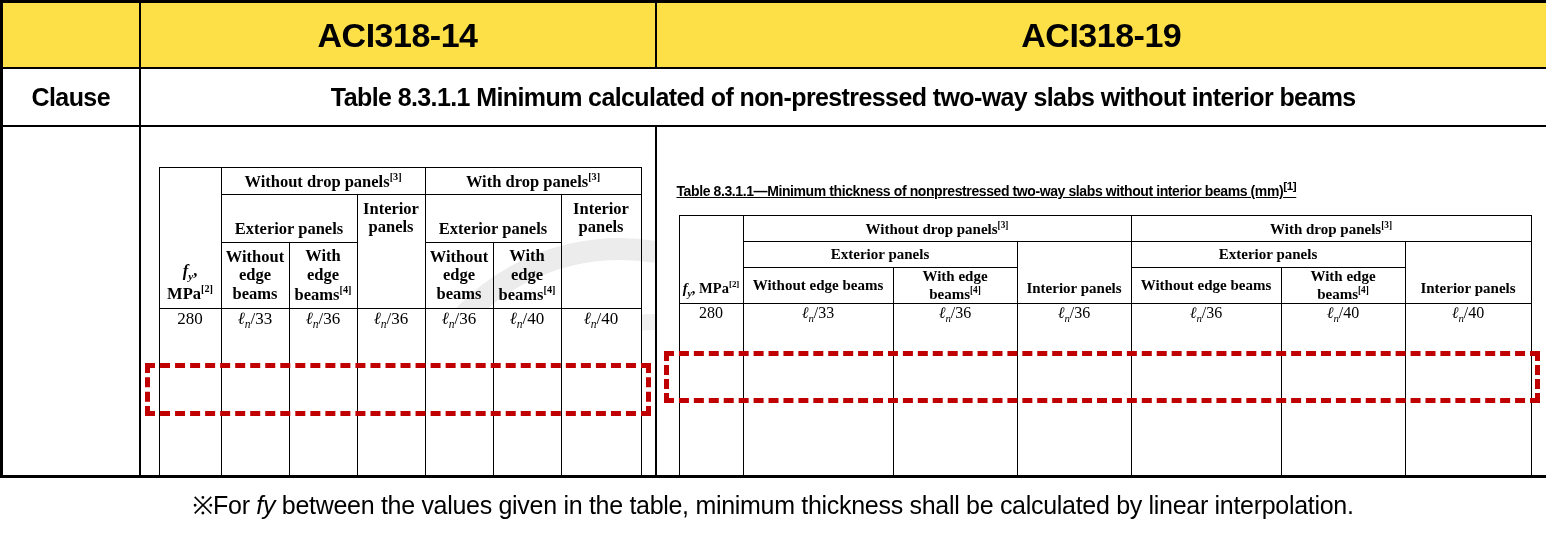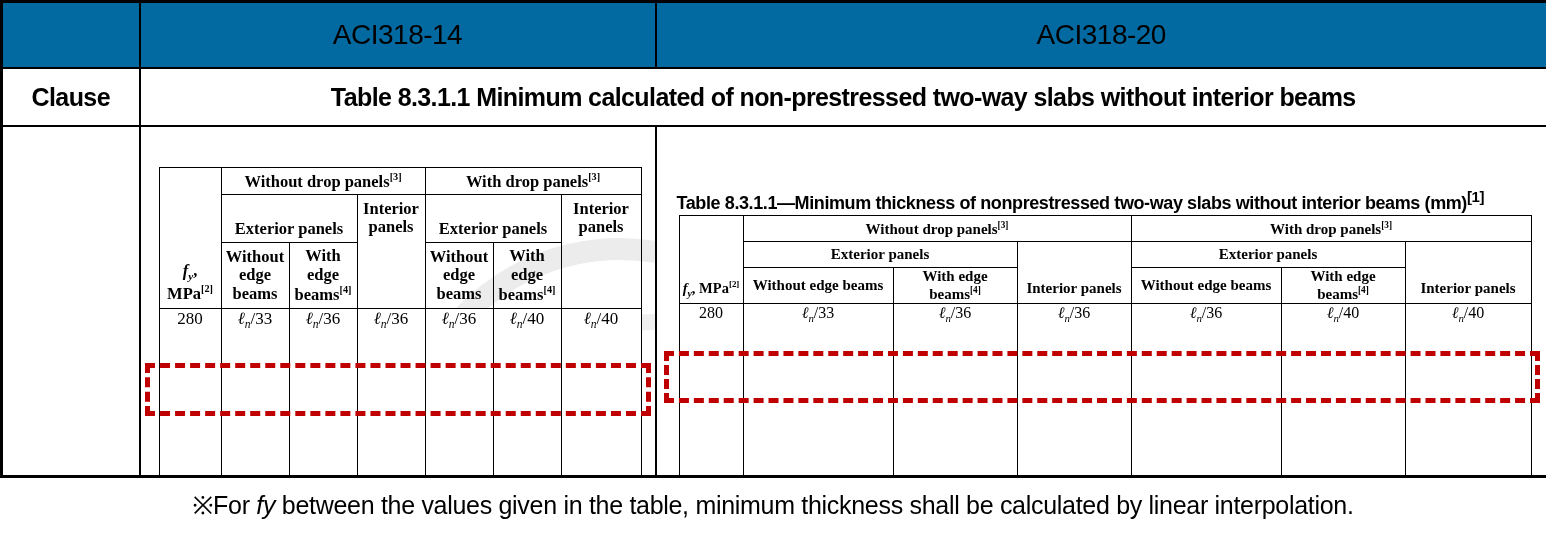--- a/index.html
+++ b/index.html
@@ -2,22 +2,22 @@
 <html><head>
 <meta charset="utf-8">
 <style>
   html,body{margin:0;padding:0;background:#ffffff;}
   body{width:1546px;height:544px;position:relative;font-family:"Liberation Sans",sans-serif;color:#000;overflow:hidden;}
 
   
   table.outer{border-collapse:collapse;position:absolute;top:0;left:0;width:1546px;table-layout:fixed;}
   .outer td{border:2px solid #000;padding:0;overflow:hidden;}
   table.outer{border:3px solid #000;}
-  tr.hdr td{height:64px;background:#0369a1;text-align:center;vertical-align:middle;
-            font-weight:normal;font-size:28px;letter-spacing:-0.5px;}
+  tr.hdr td{height:64px;background:#fde047;text-align:center;vertical-align:middle;
+            font-weight:bold;font-size:34px;letter-spacing:-0.5px;}
   tr.clause td{height:56px;text-align:center;vertical-align:middle;
             font-weight:bold;font-size:25px;letter-spacing:-0.6px;}
   tr.content td{height:348px;vertical-align:top;background:#fff;}
   .panel{position:relative;width:100%;height:348px;}
 
   
   .inner{border-collapse:collapse;font-family:"Liberation Serif","DejaVu Serif",serif;position:absolute;table-layout:fixed;}
   .inner th,.inner td{border:1.5px solid #000;text-align:center;vertical-align:middle;padding:0 2px;}
   .inner th{font-weight:bold;line-height:1.12;}
   .inner sup{font-size:0.62em;}
@@ -30,22 +30,22 @@
   .t14 th{font-size:16.5px;}
   .t14 tr.rA{height:27px;}
   .t14 tr.rB{height:48px;}
   .t14 tr.rC{height:66px;}
   .t14 tbody tr{height:33px;}
   .t14 .fyh{vertical-align:bottom;padding-bottom:5px;}
   .t14 .ext{vertical-align:bottom;padding-bottom:4px;}
   .t14 .intp{vertical-align:top;padding-top:5px;}
 
   
-  .t19-title{position:absolute;left:20px;top:61px;width:860px;font-weight:bold;font-size:18px;
-             letter-spacing:-0.4px;white-space:nowrap;font-family:"Liberation Sans",sans-serif;}
+  .t19-title{position:absolute;left:20px;top:52px;width:860px;font-weight:bold;font-size:14px;
+             letter-spacing:-0.4px;white-space:nowrap;font-family:"Liberation Sans",sans-serif;text-decoration:underline;}
   .t19{left:22px;top:88px;font-size:16px;}
   .t19 th{font-size:15px;}
   .t19 tr.rA{height:26px;}
   .t19 tr.rB{height:26px;}
   .t19 tr.rC{height:28px;}
   .t19 tbody tr{height:32px;}
   .t19 .fyh{vertical-align:bottom;padding-bottom:4px;font-size:14.5px;}
   .t19 .intp{vertical-align:bottom;padding-bottom:6px;}
 
   
@@ -66,21 +66,21 @@
 <table class="outer">
   <colgroup>
       <col style="width:138px">
       <col style="width:516px">
       <col style="width:892px">
     </colgroup>
   <tbody>
       <tr class="hdr">
     <td></td>
     <td>ACI318-14</td>
-    <td>ACI318-20</td>
+    <td>ACI318-19</td>
   </tr>
   <tr class="clause">
     <td>Clause</td>
     <td colspan="2">Table 8.3.1.1 Minimum calculated of non-prestressed two-way slabs without interior beams</td>
   </tr>
   <tr class="content">
     <td></td>
 
     <td>
       <div class="panel">

